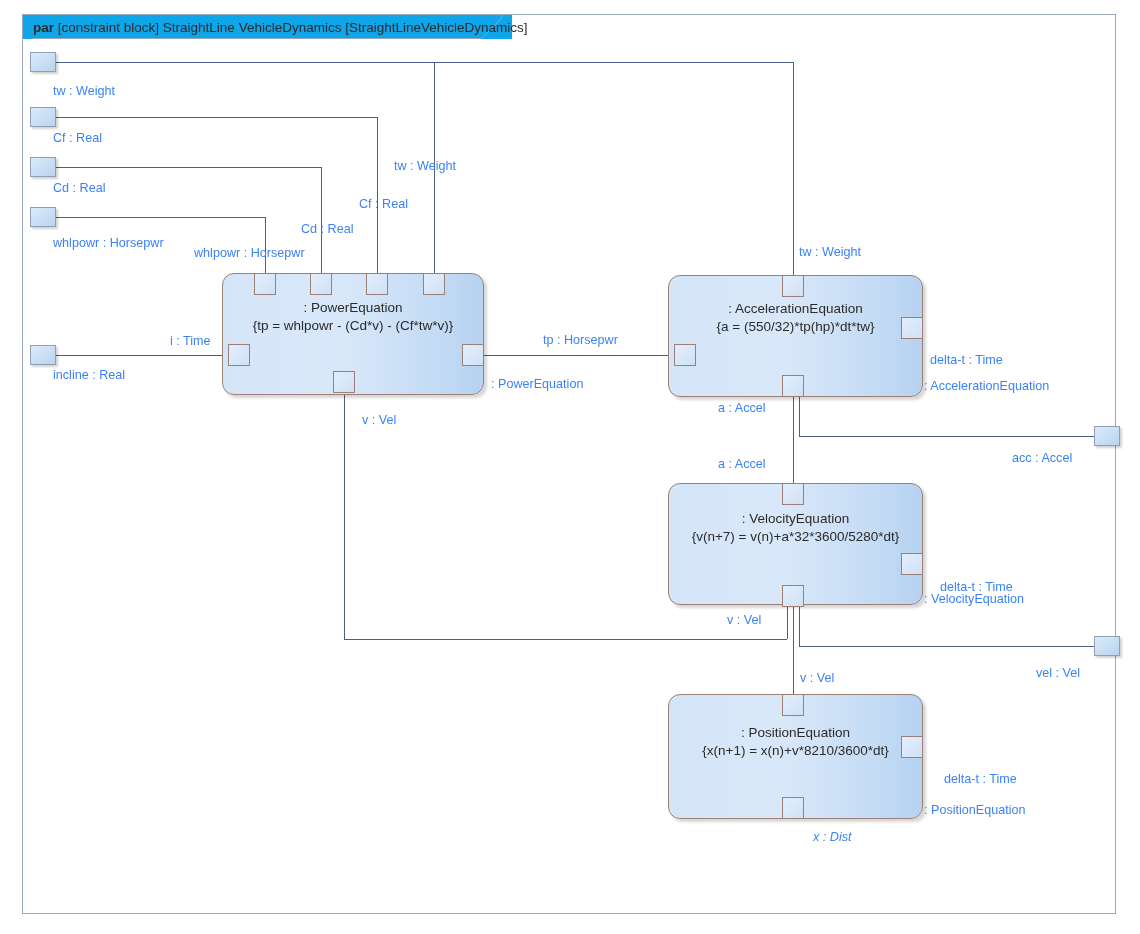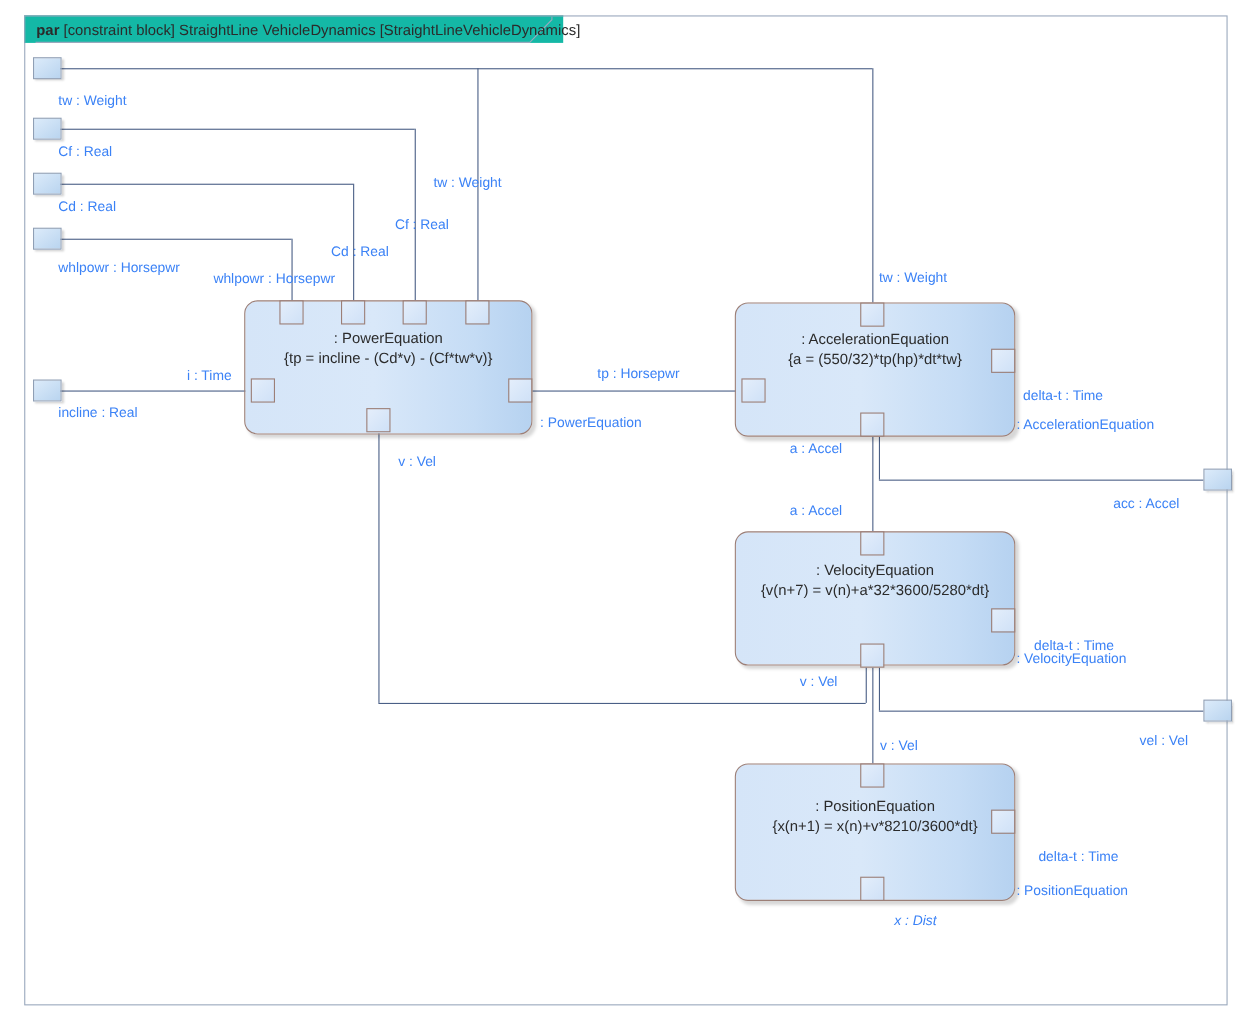--- a/index.html
+++ b/index.html
@@ -31,21 +31,21 @@
     box-sizing: border-box;
   }
   .frame-tab {
     position: absolute;
     left: 22px;
     top: 14px;
     height: 25px;
     box-sizing: border-box;
     border-left: 1px solid #9aa8bd;
     border-top: 1px solid #9aa8bd;
-    background: #14b8a6;
+    background: #0ea5e9;
   }
   .frame-tab-inner {
     position: absolute;
     left: 0;
     top: 0;
     height: 25px;
     line-height: 25px;
     padding-left: 10px;
     white-space: nowrap;
     font-size: 13.5px;
@@ -179,21 +179,21 @@
   <div class="lbl" style="left:53px; top:84px;">tw : Weight</div>
   <div class="lbl" style="left:53px; top:131px;">Cf : Real</div>
   <div class="lbl" style="left:53px; top:181px;">Cd : Real</div>
   <div class="lbl" style="left:53px; top:236px;">whlpowr : Horsepwr</div>
   <div class="lbl" style="left:53px; top:368px;">incline : Real</div>
   <div class="lbl" style="left:1012px; top:451px;">acc : Accel</div>
   <div class="lbl" style="left:1036px; top:666px;">vel : Vel</div>
 
   <div class="cblock" style="left:222px; top:273px; width:262px; height:122px;">
     <div class="cblock-text" style="top:25px;">: PowerEquation</div>
-    <div class="cblock-text" style="top:43px;">{tp = incline - (Cd*v) - (Cf*tw*v)}</div>
+    <div class="cblock-text" style="top:43px;">{tp = whlpowr - (Cd*v) - (Cf*tw*v)}</div>
   </div>
 
   <div class="port" style="left:254px; top:273px;"></div>
   <div class="port" style="left:310px; top:273px;"></div>
   <div class="port" style="left:366px; top:273px;"></div>
   <div class="port" style="left:423px; top:273px;"></div>
   <div class="port" style="left:228px; top:344px;"></div>
   <div class="port" style="left:462px; top:344px;"></div>
   <div class="port" style="left:333px; top:371px;"></div>
 

